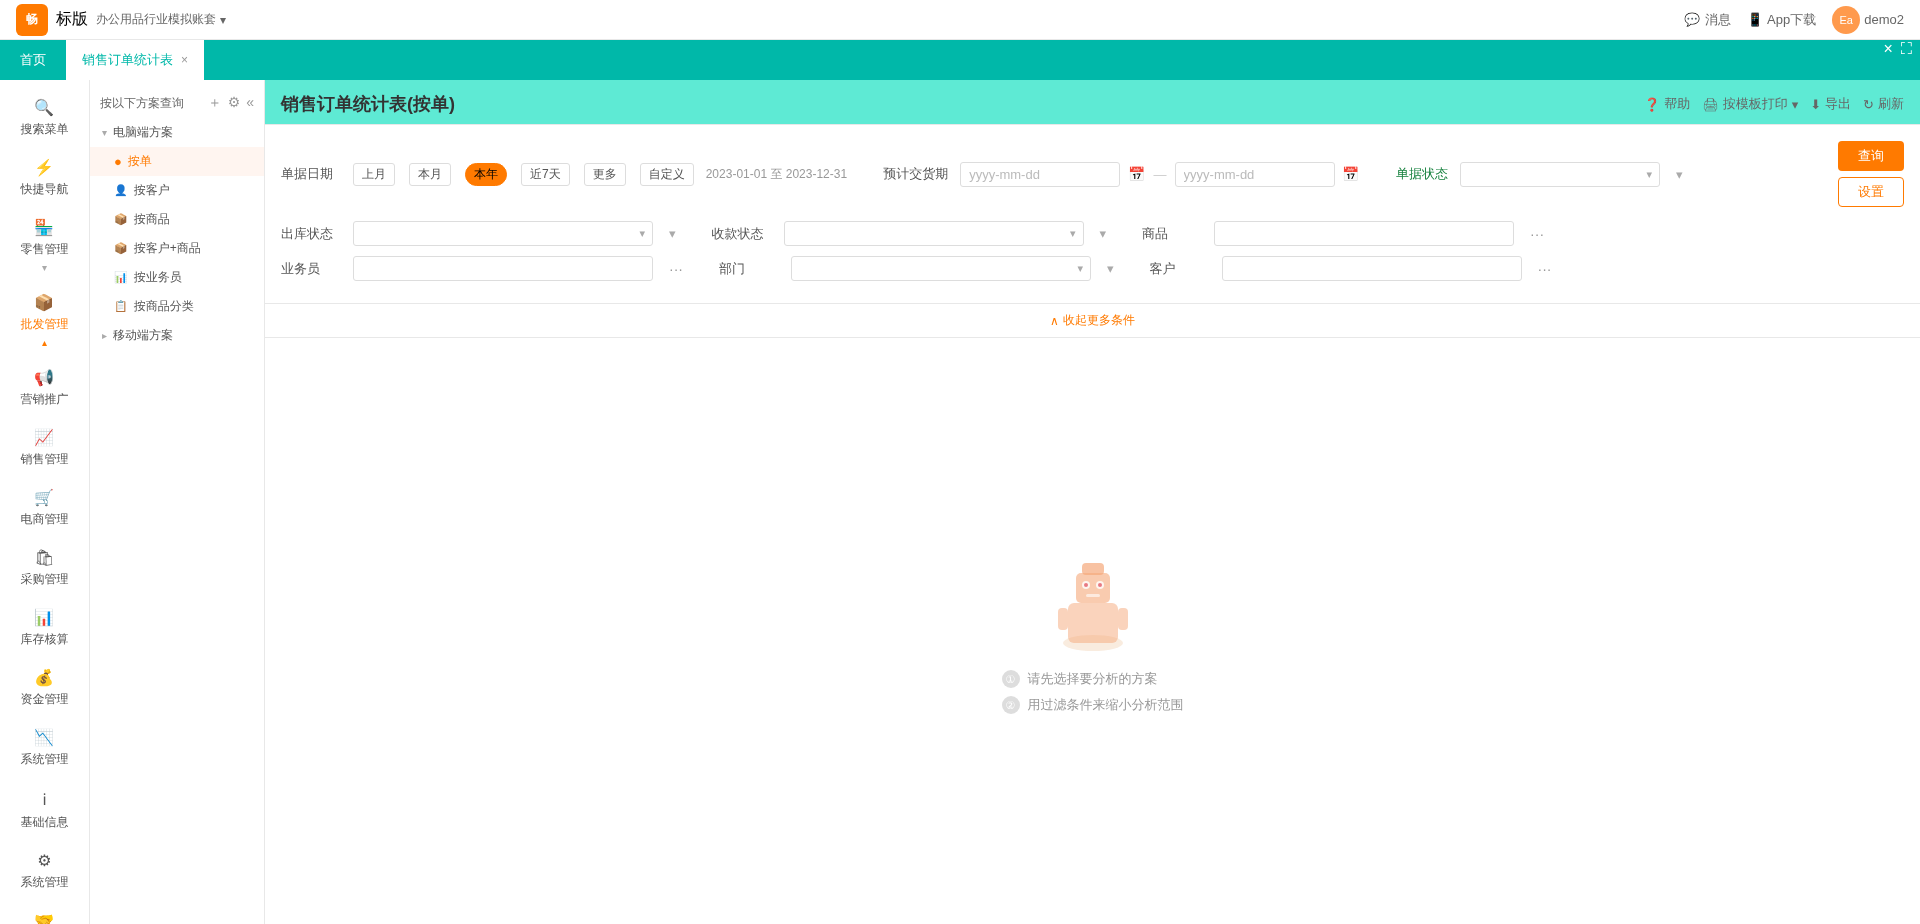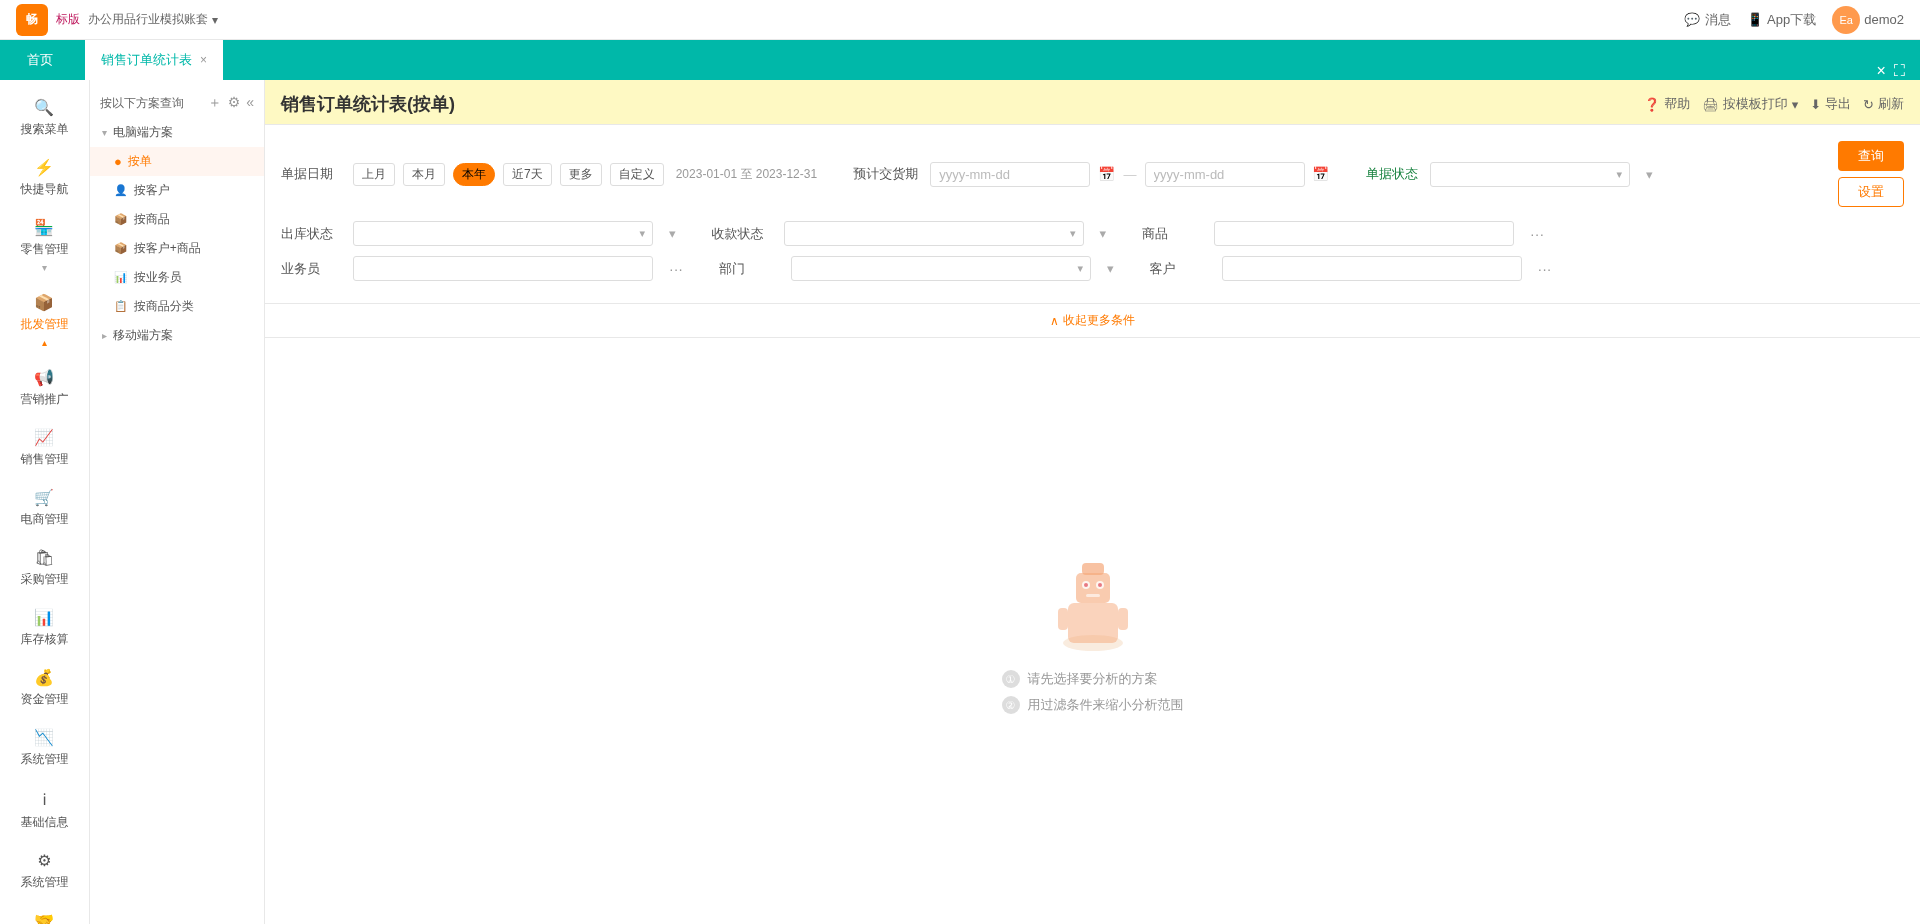--- a/index.html
+++ b/index.html
@@ -2,28 +2,28 @@
 <html><head>
   <meta charset="utf-8">
   <style>
     * { box-sizing: border-box; margin: 0; padding: 0; }
     body { font-family: 'Microsoft YaHei', Arial, sans-serif; font-size: 13px; background: #f5f5f5; color: #333; height: 924px; overflow: hidden; }
 
     
     .topbar { height: 40px; background: #fff; display: flex; align-items: center; justify-content: space-between; padding: 0 16px; border-bottom: 1px solid #e8e8e8; }
     .topbar-left { display: flex; align-items: center; gap: 8px; }
     .topbar-logo { width: 32px; height: 32px; background: #ff7a00; border-radius: 6px; display: flex; align-items: center; justify-content: center; color: #fff; font-size: 12px; font-weight: bold; }
-    .topbar-title { font-size: 12px; color: #be185d; font-family: Liberation Serif, serif; }
+    .topbar-title { font-size: 16px; color: #000000; font-family: Liberation Serif, serif; }
     .topbar-dropdown { color: #666; font-size: 12px; cursor: pointer; display: flex; align-items: center; gap: 4px; }
     .topbar-right { display: flex; align-items: center; gap: 16px; color: #666; font-size: 13px; }
     .topbar-right-item { display: flex; align-items: center; gap: 4px; cursor: pointer; }
     .avatar { width: 28px; height: 28px; background: #ff9a4d; border-radius: 50%; display: flex; align-items: center; justify-content: center; color: #fff; font-size: 11px; }
 
     
-    .tabbar { height: 40px; background: #00b8a9; display: flex; align-items: flex-end; padding: 0 7px; gap: 12px; }
+    .tabbar { height: 40px; background: #00b8a9; display: flex; align-items: flex-start; padding: 0 0; gap: 0; }
     .tab-home { padding: 0 20px; color: #fff; font-size: 13px; height: 100%; display: flex; align-items: center; cursor: pointer; }
     .tab-active { background: #fff; color: #00b8a9; font-size: 13px; height: 100%; display: flex; align-items: center; padding: 0 16px; gap: 8px; cursor: pointer; }
     .tab-close { color: #999; cursor: pointer; font-size: 12px; }
     .tabbar-controls { margin-left: auto; display: flex; align-items: center; gap: 8px; padding-right: 8px; color: #fff; font-size: 16px; cursor: pointer; }
 
     
     .main-layout { display: flex; height: calc(924px - 80px); }
 
     
     .sidebar { width: 90px; background: #fff; border-right: 1px solid #e8e8e8; display: flex; flex-direction: column; padding-top: 8px; overflow-y: auto; }
@@ -36,30 +36,30 @@
     .left-panel-header { display: flex; align-items: center; justify-content: space-between; padding: 6px 10px; font-size: 12px; color: #666; }
     .left-panel-icons { display: flex; gap: 6px; color: #999; font-size: 14px; }
     .left-panel-icons span { cursor: pointer; }
     .tree-item { display: flex; align-items: center; padding: 6px 12px; cursor: pointer; font-size: 12px; color: #555; gap: 6px; }
     .tree-item.selected { color: #ff7a00; background: #fff5f0; }
     .tree-item-icon { font-size: 13px; color: #ff7a00; }
     .tree-child { padding-left: 24px; }
 
     
     .content { flex: 1; display: flex; flex-direction: column; overflow: hidden; }
-    .content-header { background: #fef9c3; padding: 12px 16px 8px; border-bottom: 1px solid #e8e8e8; display: flex; align-items: center; justify-content: space-between; }
+    .content-header { background: #5eead4; padding: 12px 16px 8px; border-bottom: 1px solid #e8e8e8; display: flex; align-items: center; justify-content: space-between; }
     .content-title { font-size: 18px; font-weight: bold; color: #333; }
     .content-header-actions { display: flex; align-items: center; gap: 12px; color: #666; font-size: 13px; }
     .content-header-actions span { display: flex; align-items: center; gap: 4px; cursor: pointer; }
 
     
     .filter-area { background: #fff; padding: 12px 16px; border-bottom: 1px solid #e8e8e8; }
     .filter-row { display: flex; align-items: center; gap: 12px; margin-bottom: 10px; flex-wrap: wrap; }
     .filter-label { font-size: 13px; color: #555; white-space: nowrap; min-width: 60px; }
-    .date-buttons { display: flex; align-items: center; gap: 8px; }
+    .date-buttons { display: flex; align-items: center; gap: 14px; }
     .date-btn { padding: 2px 8px; font-size: 12px; border: 1px solid #ddd; border-radius: 3px; cursor: pointer; background: #fff; color: #555; }
     .date-btn.active { background: #ff7a00; color: #000000; border-color: #ff7a00; border-radius: 12px; }
     .date-range-text { font-size: 12px; color: #999; margin-left: 0; }
     .filter-input { border: 1px solid #ddd; border-radius: 3px; padding: 4px 8px; font-size: 13px; color: #ec4899; min-width: 160px; background: #fff; }
     .filter-input::placeholder { color: #bbb; }
     .filter-select { border: 1px solid #ddd; border-radius: 3px; padding: 4px 28px 4px 8px; font-size: 13px; color: #333; min-width: 160px; background: #fff; appearance: none; position: relative; }
     .select-wrapper { position: relative; display: inline-flex; align-items: center; }
     .select-wrapper::after { content: '▾'; position: absolute; right: 8px; color: #aaa; font-size: 11px; pointer-events: none; }
     .filter-separator { color: #ccc; padding: 0 4px; }
     .calendar-icon { color: #ff7a00; font-size: 14px; cursor: pointer; margin-left: 4px; }

